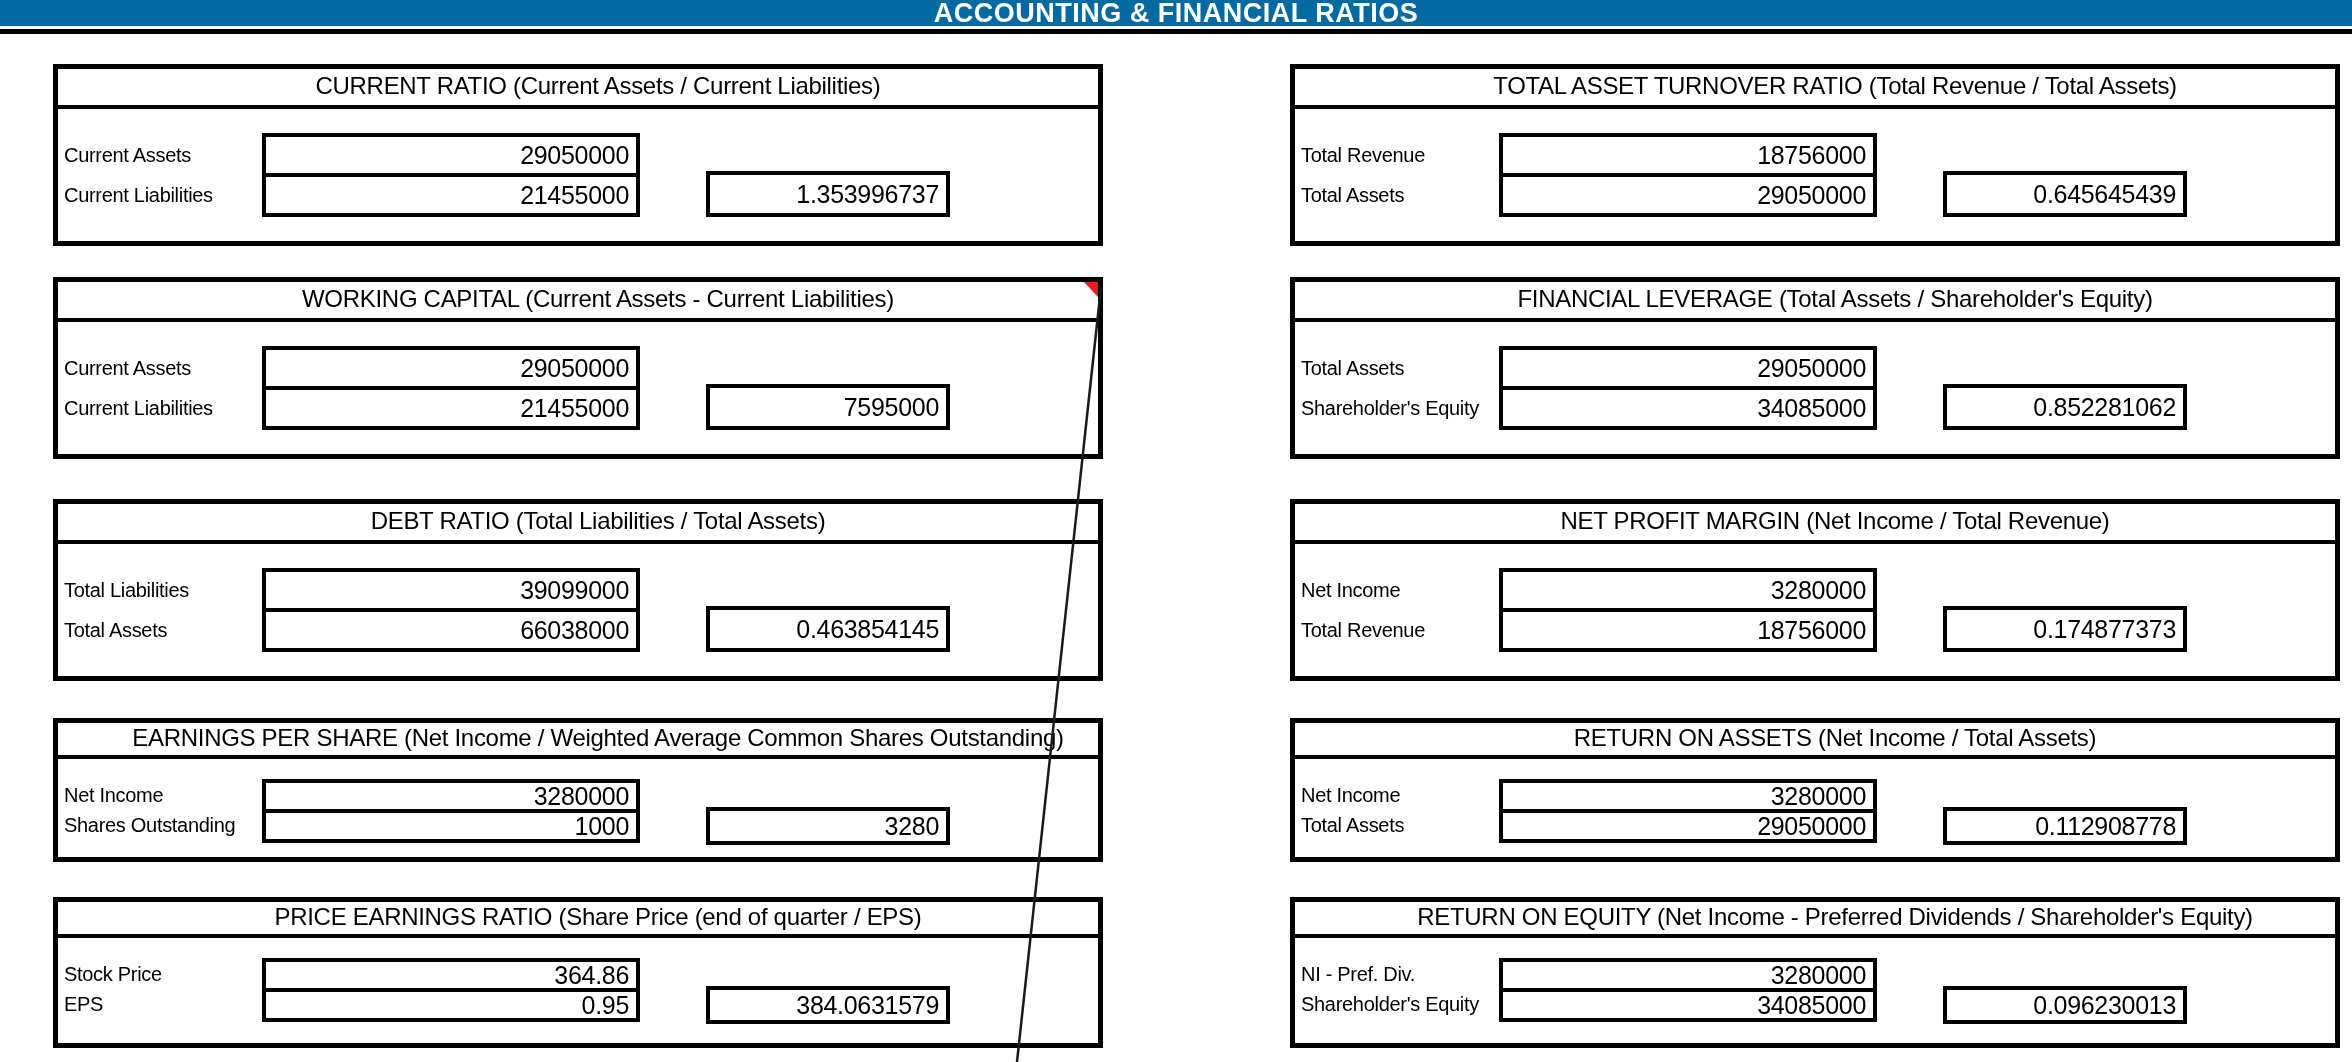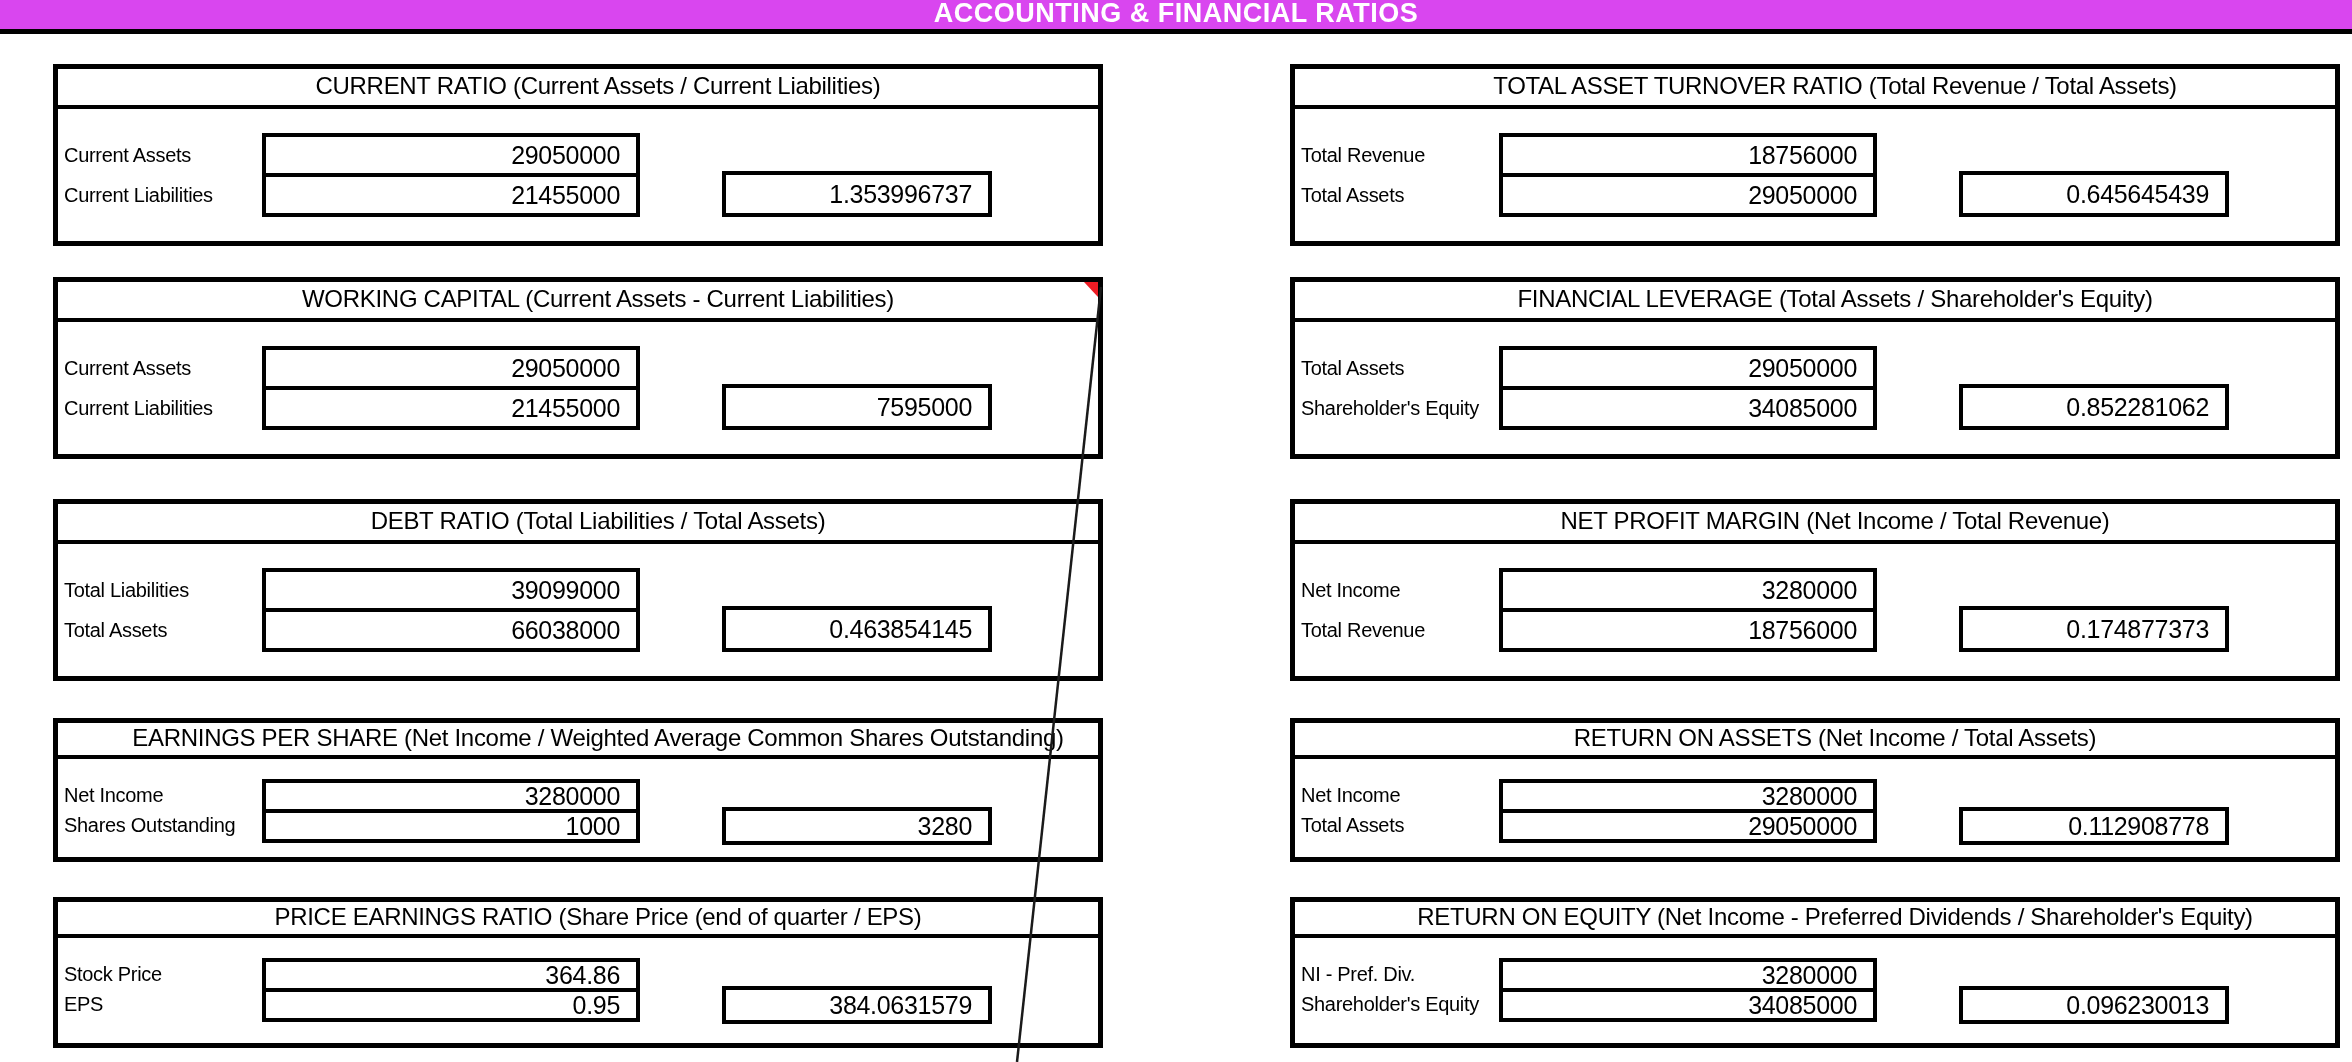--- a/index.html
+++ b/index.html
@@ -2,22 +2,22 @@
 <html><head>
 <meta charset="utf-8">
 <style>
   html,body{margin:0;padding:0;background:#ffffff;}
   body{
     width:2352px;height:1062px;position:relative;overflow:hidden;
     font-family:"Liberation Sans","DejaVu Sans",sans-serif;color:#000;
   }
   
   .title-bar{
-    position:absolute;left:0;top:0;width:2352px;height:34px;
-    background:#d946ef;color:#fff;text-align:center;
+    position:absolute;left:0;top:0;width:2352px;height:26px;
+    background:#0369a1;color:#fff;text-align:center;
     font-size:27px;font-weight:bold;line-height:26px;letter-spacing:.5px;
     overflow:hidden;
   }
   .title-rule{position:absolute;left:0;top:29px;width:2352px;height:5px;background:#000;}
   
   .ratio-box{position:absolute;width:1050px;border:5px solid #000;background:#fff;box-sizing:border-box;}
   .col-l{left:53px;}  .col-r{left:1290px;}
   .row0{top:64px;height:182px;} .row1{top:277px;height:182px;} .row2{top:499px;height:182px;}
   .row3{top:718px;height:144px;} .row4{top:897px;height:151px;}
   .box-title{
@@ -25,27 +25,27 @@
     text-align:center;font-size:24px;letter-spacing:-0.3px;white-space:nowrap;overflow:hidden;padding-left:40px;
   }
   .short .box-title{height:32px;line-height:30px;}
   .box-body{position:relative;width:100%;height:calc(100% - 40px);}
   .short .box-body{height:calc(100% - 36px);}
   .lbl{position:absolute;left:6px;font-size:20px;line-height:24px;letter-spacing:-0.3px;white-space:nowrap;}
   .lbl1{top:34px;} .lbl2{top:74px;}
   .short .lbl1{top:24px;} .short .lbl2{top:54px;}
   .cell{
     position:absolute;border:4px solid #000;background:#fff;box-sizing:border-box;
-    text-align:right;padding-right:16px;font-size:25px;letter-spacing:-0.3px;white-space:nowrap;
+    text-align:right;padding-right:7px;font-size:25px;letter-spacing:-0.3px;white-space:nowrap;
   }
   .in1,.in2{left:204px;width:378px;height:44px;line-height:36px;}
   .in1{top:24px;} .in2{top:64px;}
   .short .in1,.short .in2{height:34px;line-height:26px;}
   .short .in1{top:20px;} .short .in2{top:50px;}
-  .result{left:664px;width:270px;top:62px;height:46px;line-height:38px;}
+  .result{left:648px;width:244px;top:62px;height:46px;line-height:38px;}
   .short .result{top:48px;height:38px;line-height:30px;}
   
   .overlay{position:absolute;left:0;top:0;width:2352px;height:1062px;pointer-events:none;}
 </style>
 </head>
 <body>
 
 <div class="title-bar">ACCOUNTING &amp; FINANCIAL RATIOS</div>
 <div class="title-rule"></div>
 

